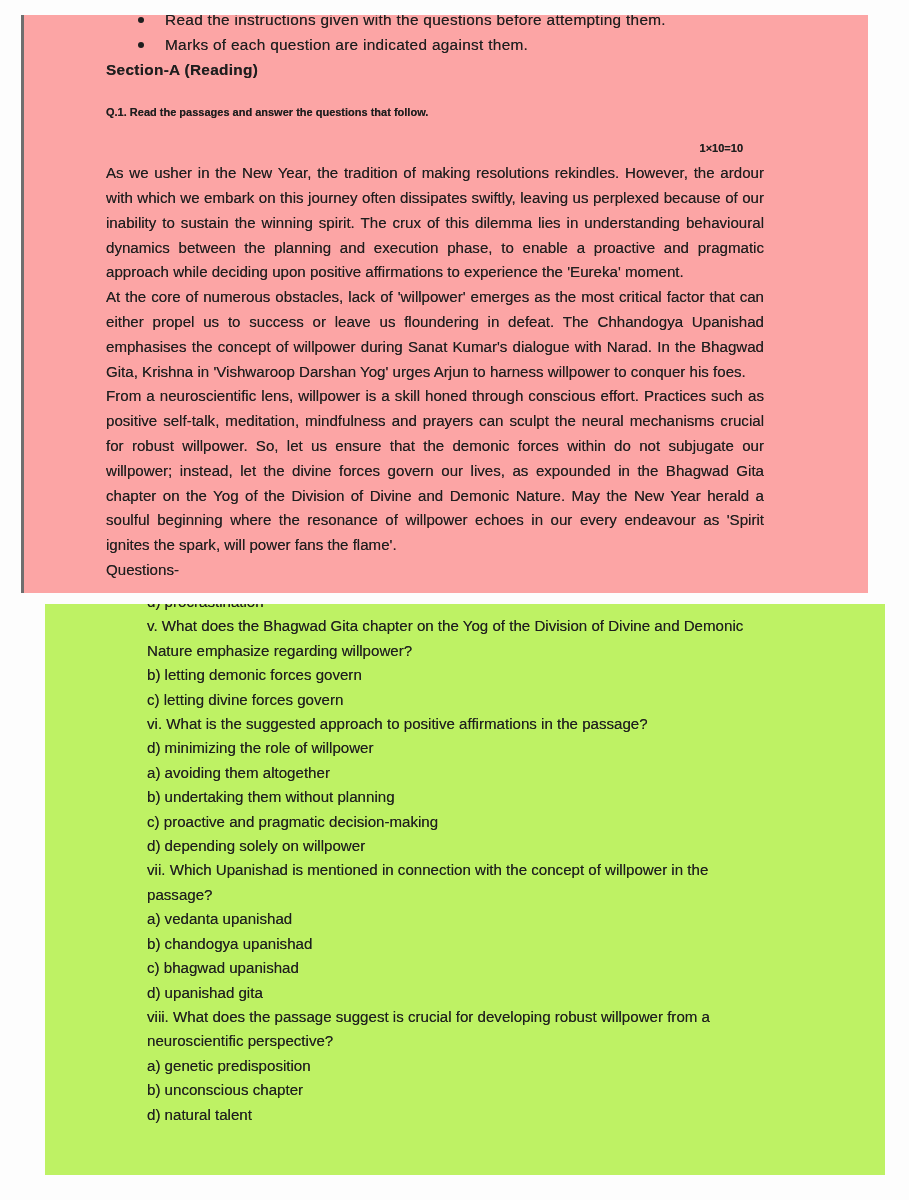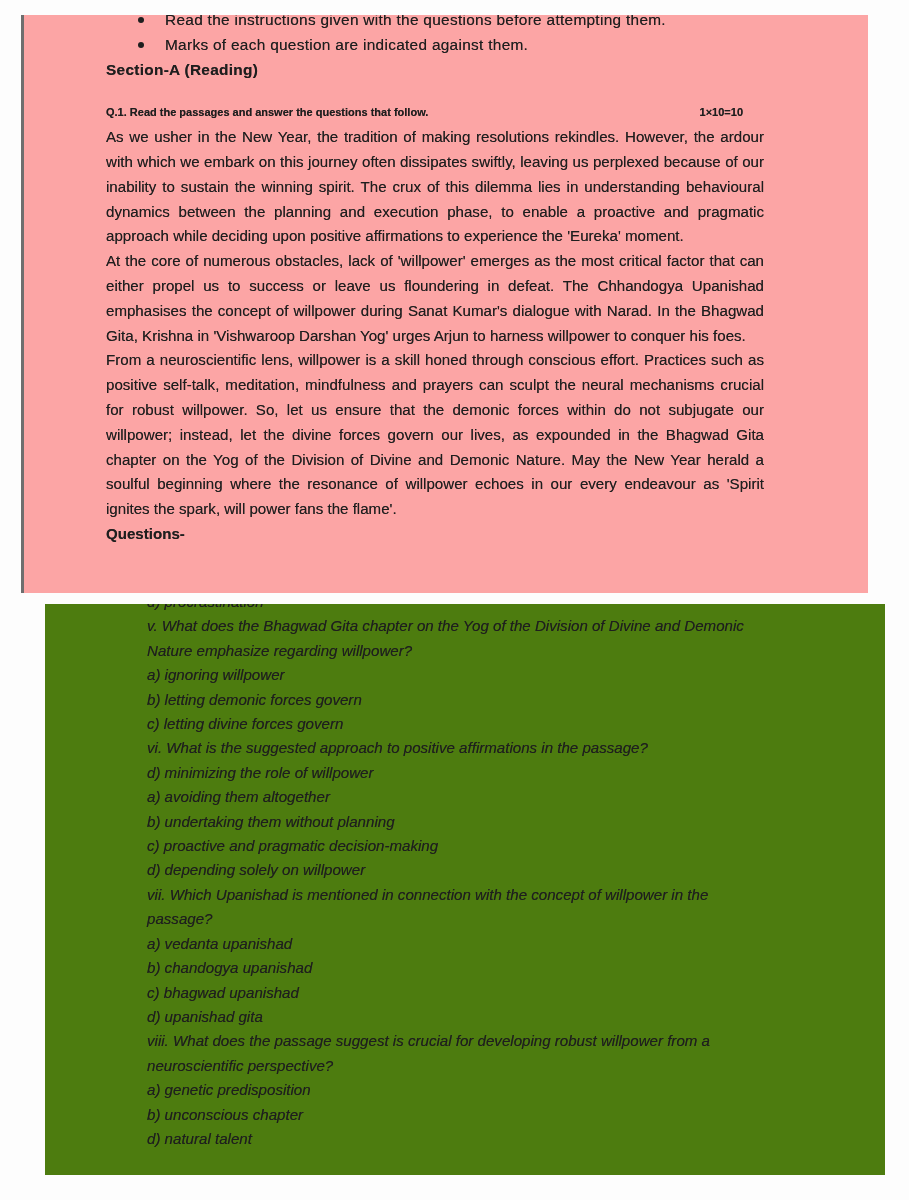--- a/index.html
+++ b/index.html
@@ -14,37 +14,37 @@
     text-shadow:0 0 .6px rgba(30,30,30,.65);
   }
   .page-top{
     left:21px;top:15px;width:847px;height:578px;
     background:#fca5a5;border-left:3px solid #6e6e6e;
     padding:0 104px 0 82px;
     font-size:15.1px;line-height:24.8px;
   }
   .page-bottom{
     left:45px;top:604px;width:840px;height:571px;
-    background:#4d7c0f;
+    background:#bef264;
     padding:0 100px 0 102px;
-    font-size:15.1px;line-height:24.4px;font-style:italic;
+    font-size:15.1px;line-height:24.4px;
   }
   
   .instructions{list-style:none;margin:0;padding:0;font-size:15.4px;letter-spacing:.3px;}
   .instructions li{position:relative;padding-left:59px;}
   .instructions li::before{
     content:"";position:absolute;left:32px;top:9px;width:6px;height:6px;
     border-radius:50%;background:#1e1e1e;
   }
   .instructions li.clipped{margin-top:-7px;}
   .section-heading{font-weight:bold;font-size:15.4px;letter-spacing:.3px;}
   .q1-row{display:flex;justify-content:space-between;font-weight:bold;margin-top:18px;font-size:11px;}
-  .q1-row .marks{margin-right:21px;white-space:nowrap;}
+  .q1-row .marks{margin-right:21px;white-space:nowrap;margin-top:36px;}
   .passage p{margin:0;text-align:justify;}
-  .questions-label{font-weight:bold;}
+  .questions-label{font-weight:normal;}
   
   .page-bottom .line{white-space:pre-line;}
   .clipped-line{margin-top:-14px;}
 </style>
 </head>
 <body>
 
 <div class="canvas">
 
   <section class="page page-top">
@@ -66,21 +66,20 @@
         <p>From a neuroscientific lens, willpower is a skill honed through conscious effort. Practices such as positive self-talk, meditation, mindfulness and prayers can sculpt the neural mechanisms crucial for robust willpower. So, let us ensure that the demonic forces within do not subjugate our willpower; instead, let the divine forces govern our lives, as expounded in the Bhagwad Gita chapter on the Yog of the Division of Divine and Demonic Nature. May the New Year herald a soulful beginning where the resonance of willpower echoes in our every endeavour as 'Spirit ignites the spark, will power fans the flame'.</p>
         <p class="questions-label">Questions-</p>
       </div>
   </section>
 
   <section class="page page-bottom">
     <div class="line clipped-line">d) procrastination</div>
     <div>
         <div class="line">v. What does the Bhagwad Gita chapter on the Yog of the Division of Divine and Demonic
 Nature emphasize regarding willpower?</div>
-        <div class="line">a) ignoring willpower</div>
         <div class="line">b) letting demonic forces govern</div>
         <div class="line">c) letting divine forces govern</div>
         <div class="line">vi. What is the suggested approach to positive affirmations in the passage?</div>
         <div class="line">d) minimizing the role of willpower</div>
         <div class="line">a) avoiding them altogether</div>
         <div class="line">b) undertaking them without planning</div>
         <div class="line">c) proactive and pragmatic decision-making</div>
         <div class="line">d) depending solely on willpower</div>
         <div class="line">vii. Which Upanishad is mentioned in connection with the concept of willpower in the
 passage?</div>

